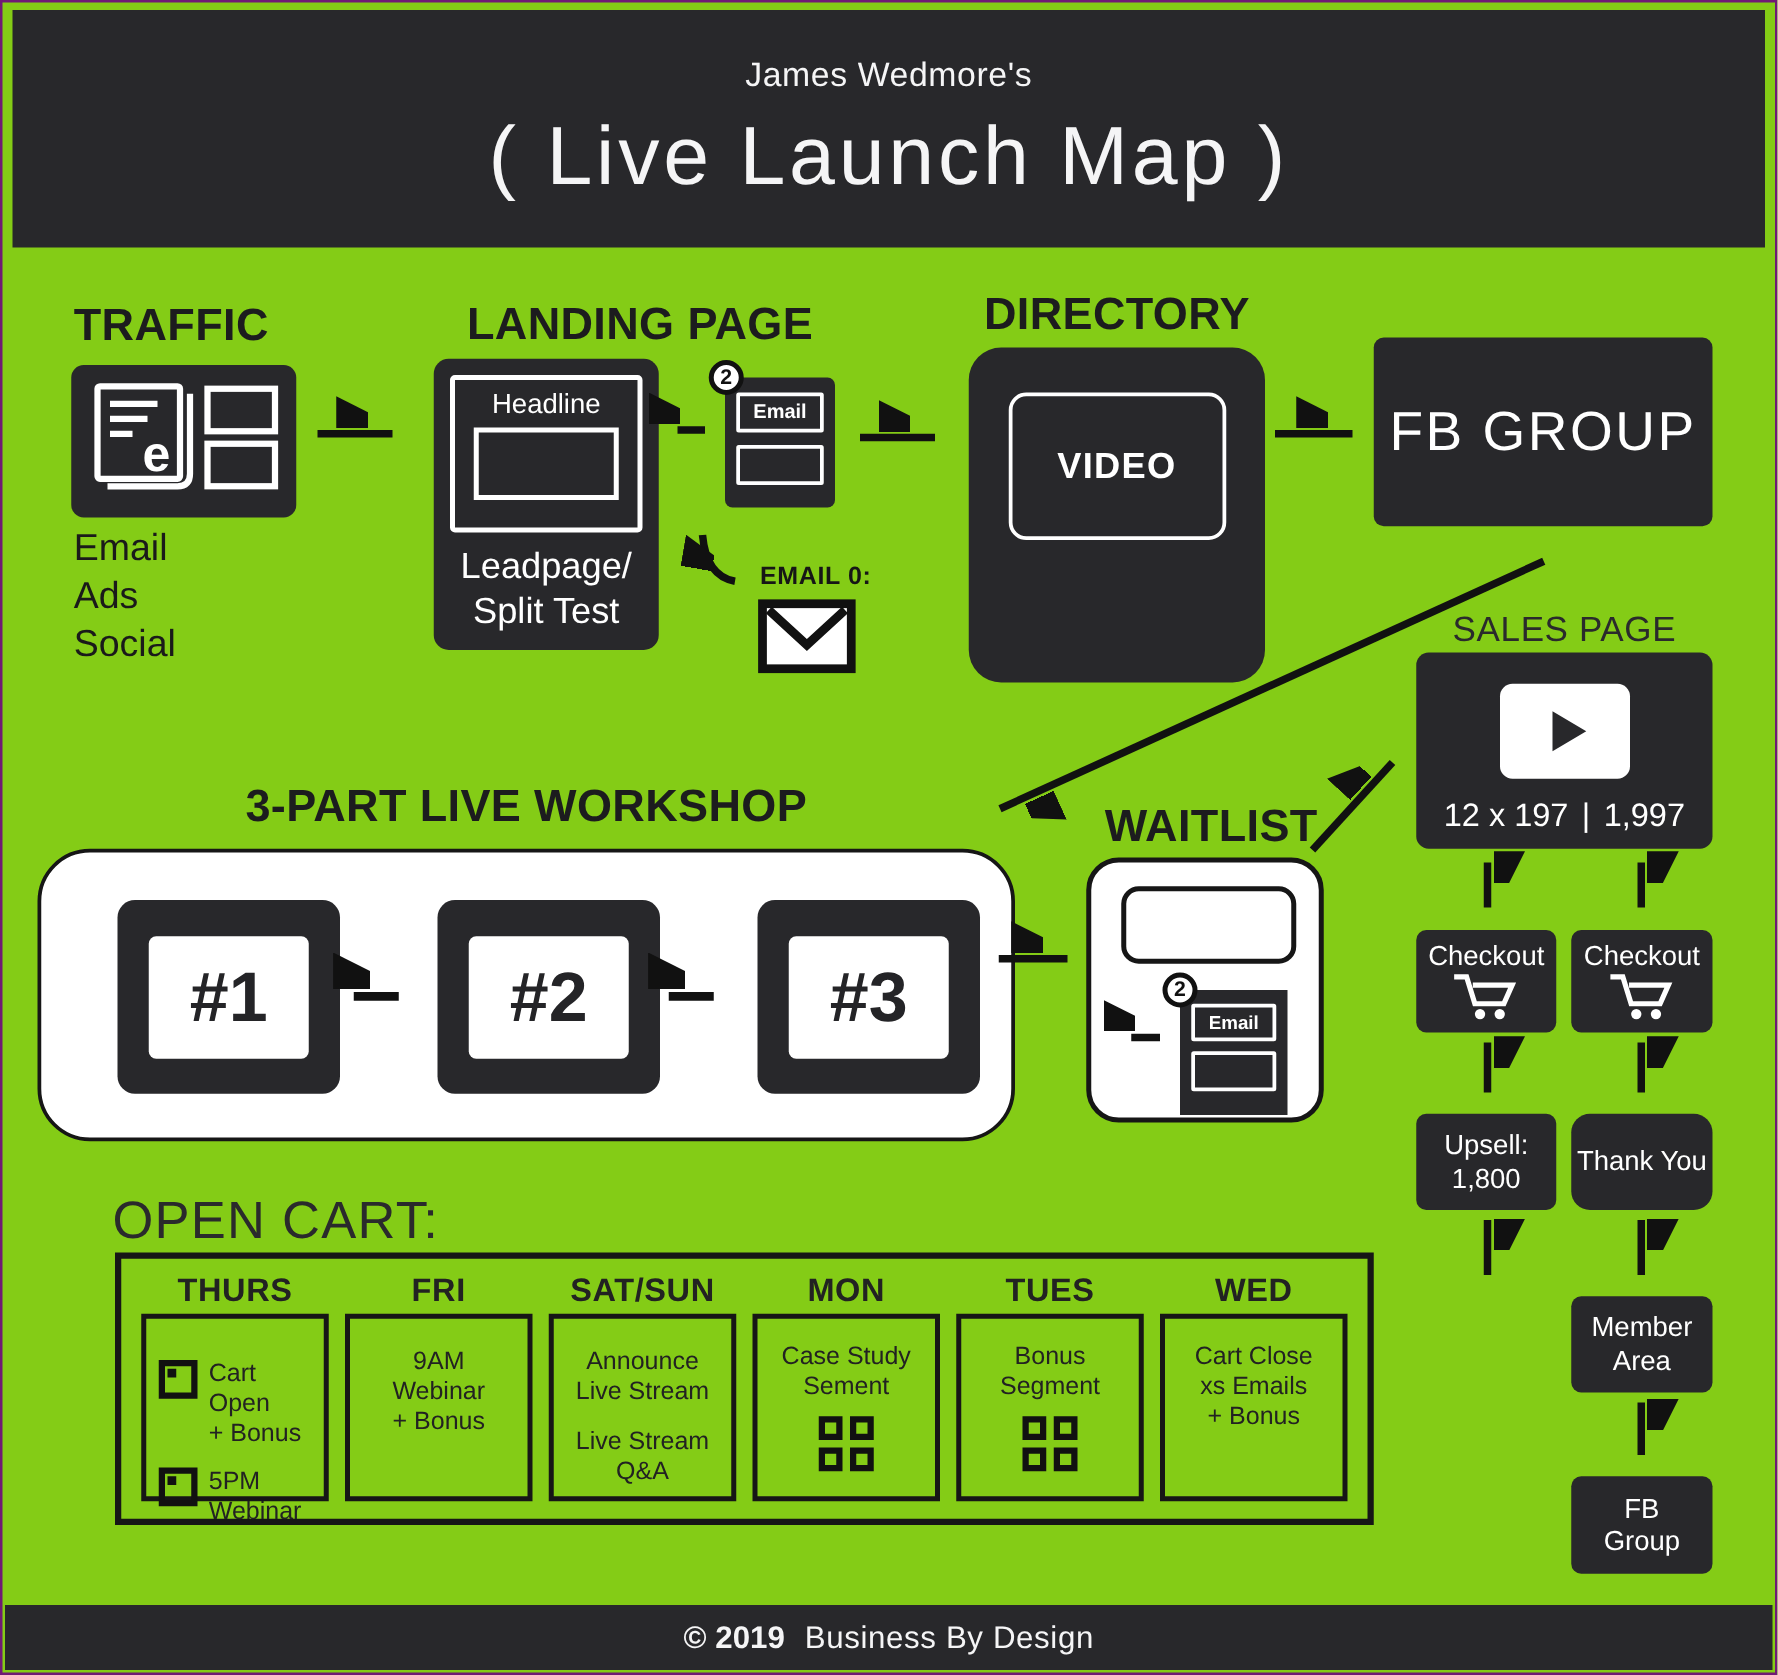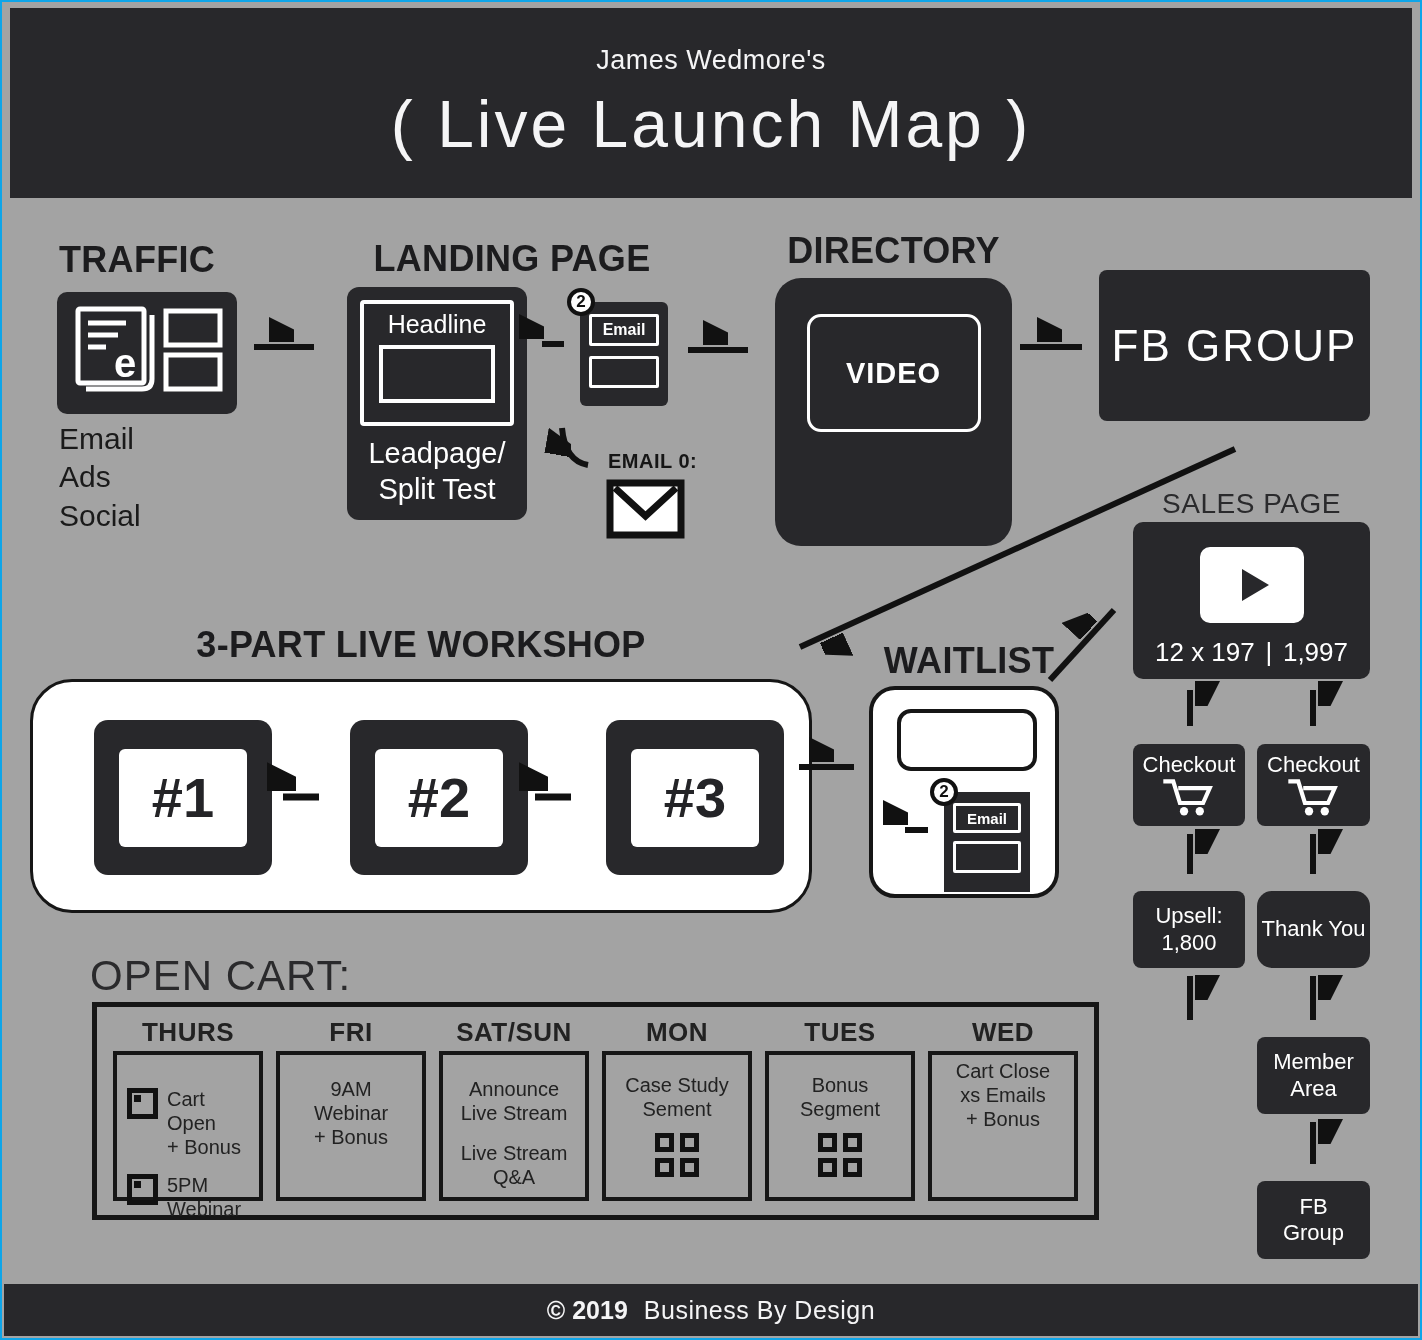--- a/index.html
+++ b/index.html
@@ -1,16 +1,16 @@
 <!DOCTYPE html>
 <html style="--dark: #28282b; --ink: #111111;"><head>
 <meta charset="utf-8">
 <style>
   html,body{margin:0;padding:0;background:#e8e8e8;font-family:"Liberation Sans",sans-serif;}
-  .canvas{position:relative;width:1422px;height:1340px;background:#a3a3a3;border:2px solid #0ea5e9;box-sizing:border-box;margin:0 auto;overflow:hidden;}
+  .canvas{position:relative;width:1422px;height:1340px;background:#84cc16;border:2px solid #701a75;box-sizing:border-box;margin:0 auto;overflow:hidden;}
   .abs{position:absolute;box-sizing:border-box;}
   .pre{white-space:pre-line;}
   
   .band{background:var(--dark);color:#f5f5f6;display:flex;flex-direction:column;align-items:center;justify-content:center;}
   .hdr-author{font-size:27px;font-weight:500;letter-spacing:.5px;}
   .hdr-title{font-size:66px;font-weight:200;letter-spacing:3px;margin-top:10px;}
   .footer-row{flex-direction:row;gap:16px;font-size:25px;}
   .footer-copy{font-weight:700;}
   .footer-brand{font-weight:400;letter-spacing:.5px;}
   
@@ -63,21 +63,21 @@
       <rect x="102" y="54" width="54" height="34" fill="none" stroke="#fff" stroke-width="5"></rect>
     </svg>
   </div>
   <div class="abs pre" style="left:57px;top:418px;font-size:30px;font-weight:400;color:#1a1a1a;line-height:1.28;">Email
 Ads
 Social</div>
 
   <div class="abs heading" style="left:345px;top:236px;width:330px;text-align:center;">LANDING PAGE</div>
   <div class="abs dark-box" style="left:345px;top:285px;width:180px;height:233px;border-radius:12px;justify-content:flex-start;padding:13px;">
     <div style="border:4px solid #fff;border-radius:4px;width:154px;height:146px;box-sizing:border-box;display:flex;flex-direction:column;align-items:center;padding-top:6px;">
-      <div style="font-size:25px;font-weight:500;">Headline</div>
+      <div style="font-size:22px;font-weight:500;">Headline</div>
       <div style="border:4px solid #fff;width:116px;height:58px;box-sizing:border-box;margin-top:6px;"></div>
     </div>
     <div class="pre" style="font-size:29px;font-weight:500;line-height:1.22;margin-top:10px;">Leadpage/
 Split Test</div>
   </div>
 
   <div class="abs dark-box" style="left:578px;top:300px;width:88px;height:104px;border-radius:6px;justify-content:flex-start;padding:12px 9px;">
     <div class="badge" style="left:-13px;top:-14px;">2</div>
     <div class="wfield" style="width:70px;height:32px;font-size:16px;font-weight:600;">Email</div>
     <div class="wfield" style="width:70px;height:32px;margin-top:10px;"></div>
@@ -212,21 +212,21 @@
         <div class="grid-icon">
             <span></span>
             <span></span>
             <span></span>
             <span></span>
           </div>
       </div>
     </div>
     <div class="oc-col">
       <div class="oc-day">WED</div>
-      <div class="oc-cell" style="padding-top:4px;">
+      <div class="oc-cell" style="padding-top:18px;">
         <span class="pre">Cart Close
 xs Emails
 + Bonus</span>
       </div>
     </div>
   </div>
 
   <div class="abs band footer-row" style="left:2px;right:2px;bottom:2px;height:52px;flex-direction:row;">
     <span class="footer-copy">© 2019</span>
     <span class="footer-brand">Business By Design</span>

